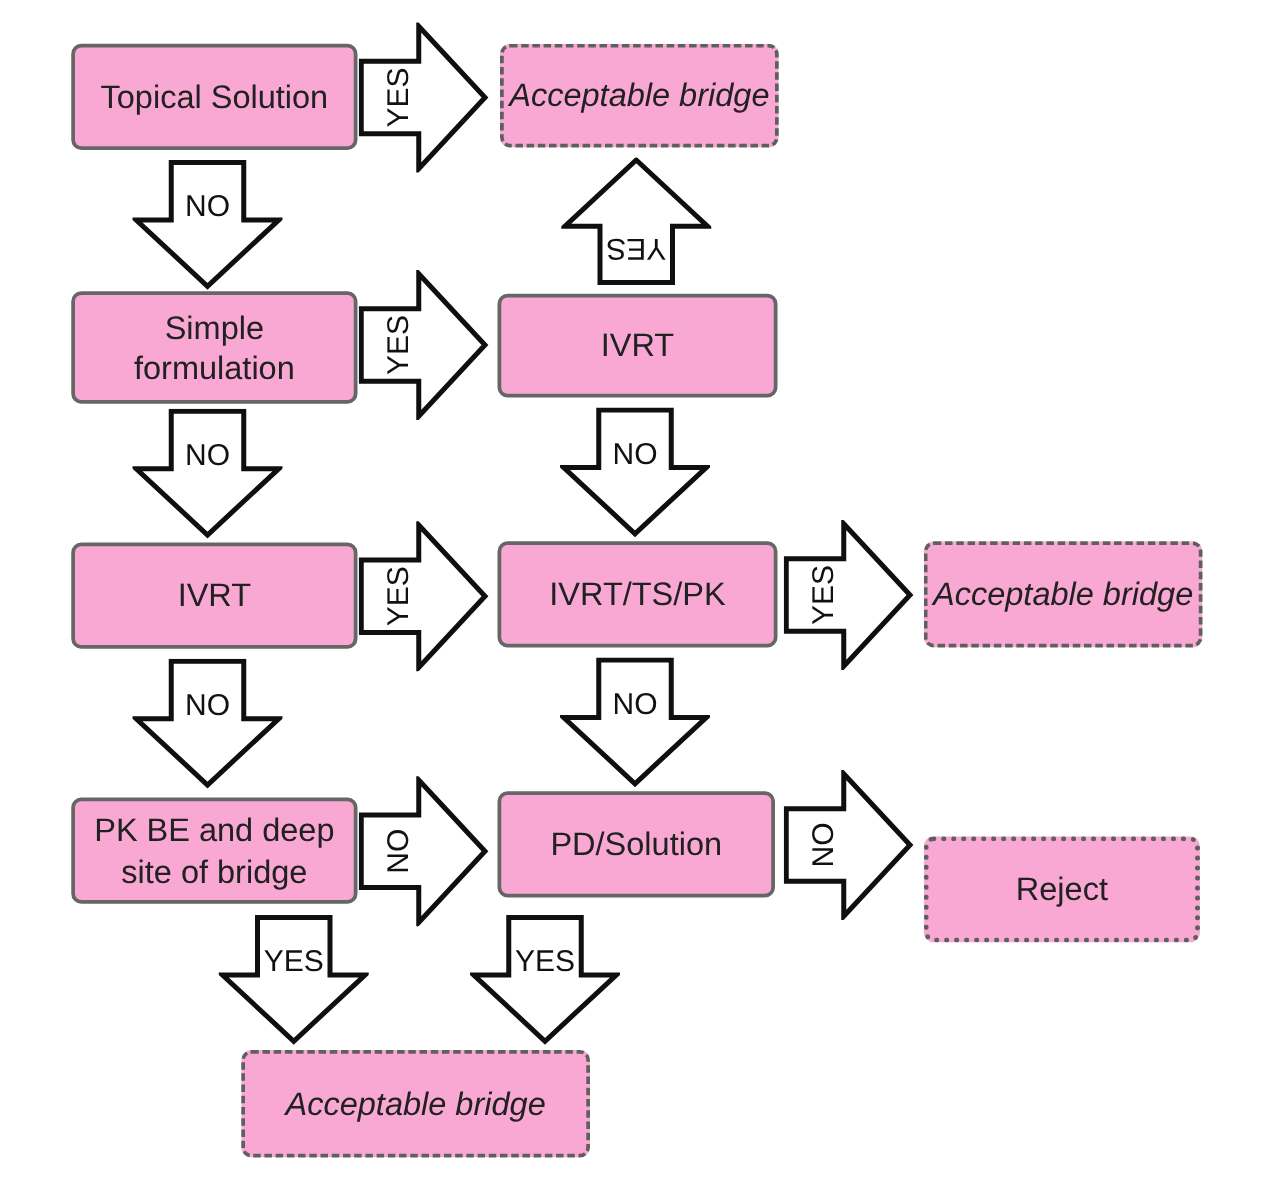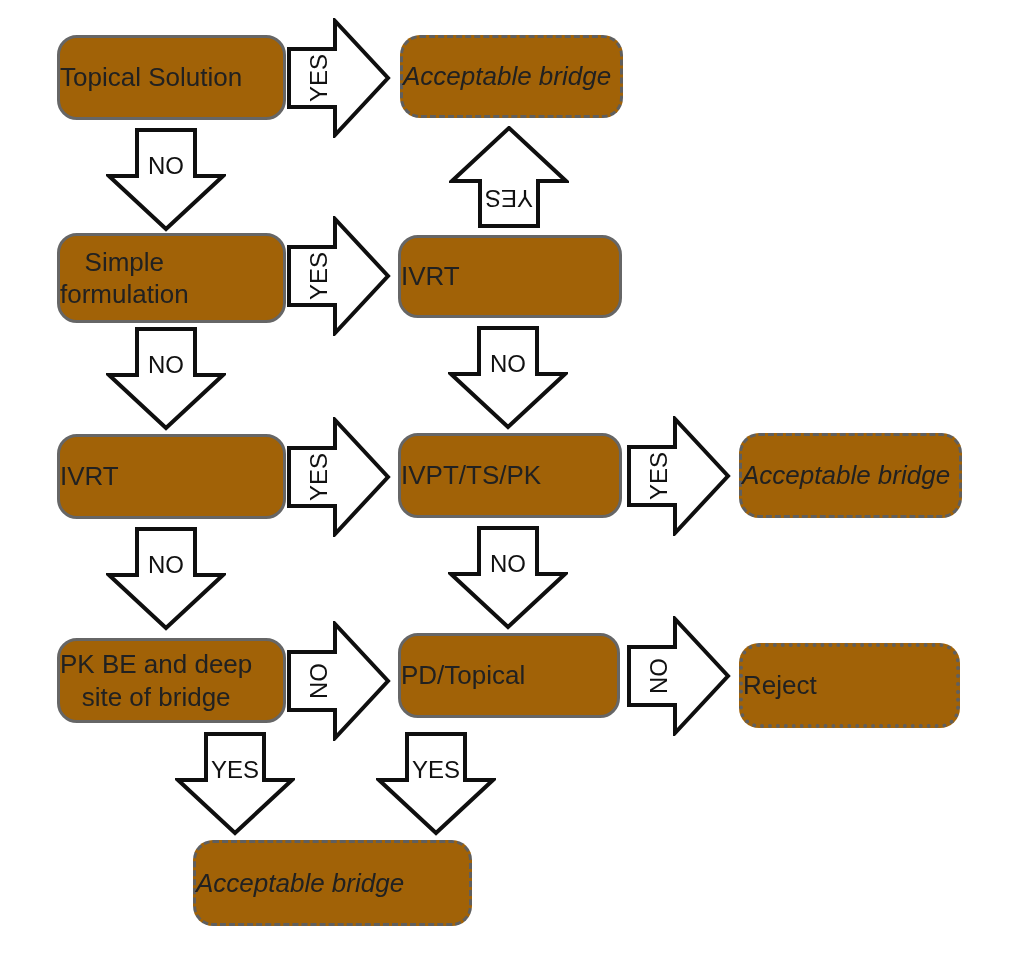--- a/index.html
+++ b/index.html
@@ -6,24 +6,24 @@
   #canvas{
     position:relative;
     width:1024px;height:959px;
     background:#ffffff;
     font-family:"Liberation Sans","DejaVu Sans",sans-serif;
     overflow:hidden;
   }
   .node{
     position:absolute;
     box-sizing:border-box;
-    display:flex;align-items:center;justify-content:flex-start;
+    display:flex;align-items:center;justify-content:center;
     text-align:center;
-    background:#a16207;
-    border-radius:20px;
+    background:#f9a8d4;
+    border-radius:8px;
     color:#212121;
     font-size:26px;
     line-height:1.25;
     white-space:pre-line;
   }
   .node.solid { border:3px solid #666666; }
   .node.dashed{ border:3px dashed #5f5f5f;font-style:italic; }
   .node.dotted{ border:4px dotted #5f5f5f; }
   .arrow{ position:absolute; }
   .arrow svg{ display:block; }
@@ -44,26 +44,26 @@
 </head>
 <body>
 
 <div id="canvas">
     <div class="node solid" style="left: 57px; top: 35px; width: 229px; height: 85px;"><span>Topical Solution</span></div>
     <div class="node dashed" style="left: 400px; top: 35px; width: 223px; height: 83px;"><span>Acceptable bridge</span></div>
     <div class="node solid" style="left: 57px; top: 233px; width: 229px; height: 90px;"><span>Simple
 formulation</span></div>
     <div class="node solid" style="left: 398px; top: 235px; width: 224px; height: 83px;"><span>IVRT</span></div>
     <div class="node solid" style="left: 57px; top: 434px; width: 229px; height: 85px;"><span>IVRT</span></div>
-    <div class="node solid" style="left: 398px; top: 433px; width: 224px; height: 85px;"><span>IVPT/TS/PK</span></div>
+    <div class="node solid" style="left: 398px; top: 433px; width: 224px; height: 85px;"><span>IVRT/TS/PK</span></div>
     <div class="node dashed" style="left: 739px; top: 433px; width: 223px; height: 85px;"><span>Acceptable bridge</span></div>
     <div class="node solid" style="left: 57px; top: 638px; width: 229px; height: 85px;"><span>PK BE and deep
 site of bridge</span></div>
-    <div class="node solid" style="left: 398px; top: 633px; width: 222px; height: 85px;"><span>PD/Topical</span></div>
-    <div class="node dotted" style="left: 739px; top: 643px; width: 221px; height: 85px;"><span>Reject</span></div>
+    <div class="node solid" style="left: 398px; top: 633px; width: 222px; height: 85px;"><span>PD/Solution</span></div>
+    <div class="node dotted" style="left: 739px; top: 669px; width: 221px; height: 85px;"><span>Reject</span></div>
     <div class="node dashed" style="left: 193px; top: 840px; width: 279px; height: 86px;"><span>Acceptable bridge</span></div>
     <div class="arrow" style="left: 287px; top: 18px; width: 104px; height: 120px;">
       <svg width="104" height="120" viewBox="0 0 104 120">
         <polygon points="2,31 48,31 48,3 101,60 48,117 48,89 2,89"></polygon>
       </svg>
       <span class="arrow-label" style="left: 32px; top: 60px; transform: translate(-50%, -50%) rotate(-90deg);">YES</span>
     </div>
     <div class="arrow" style="left: 106px; top: 128px; width: 120px; height: 104px;">
       <svg width="120" height="104" viewBox="0 0 120 104">
         <polygon points="31,2 89,2 89,48 117,48 60,101 3,48 31,48"></polygon>

